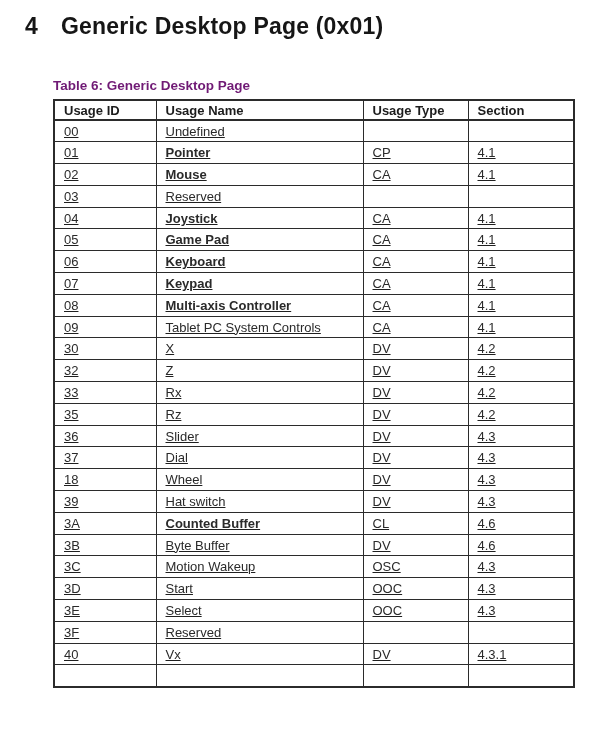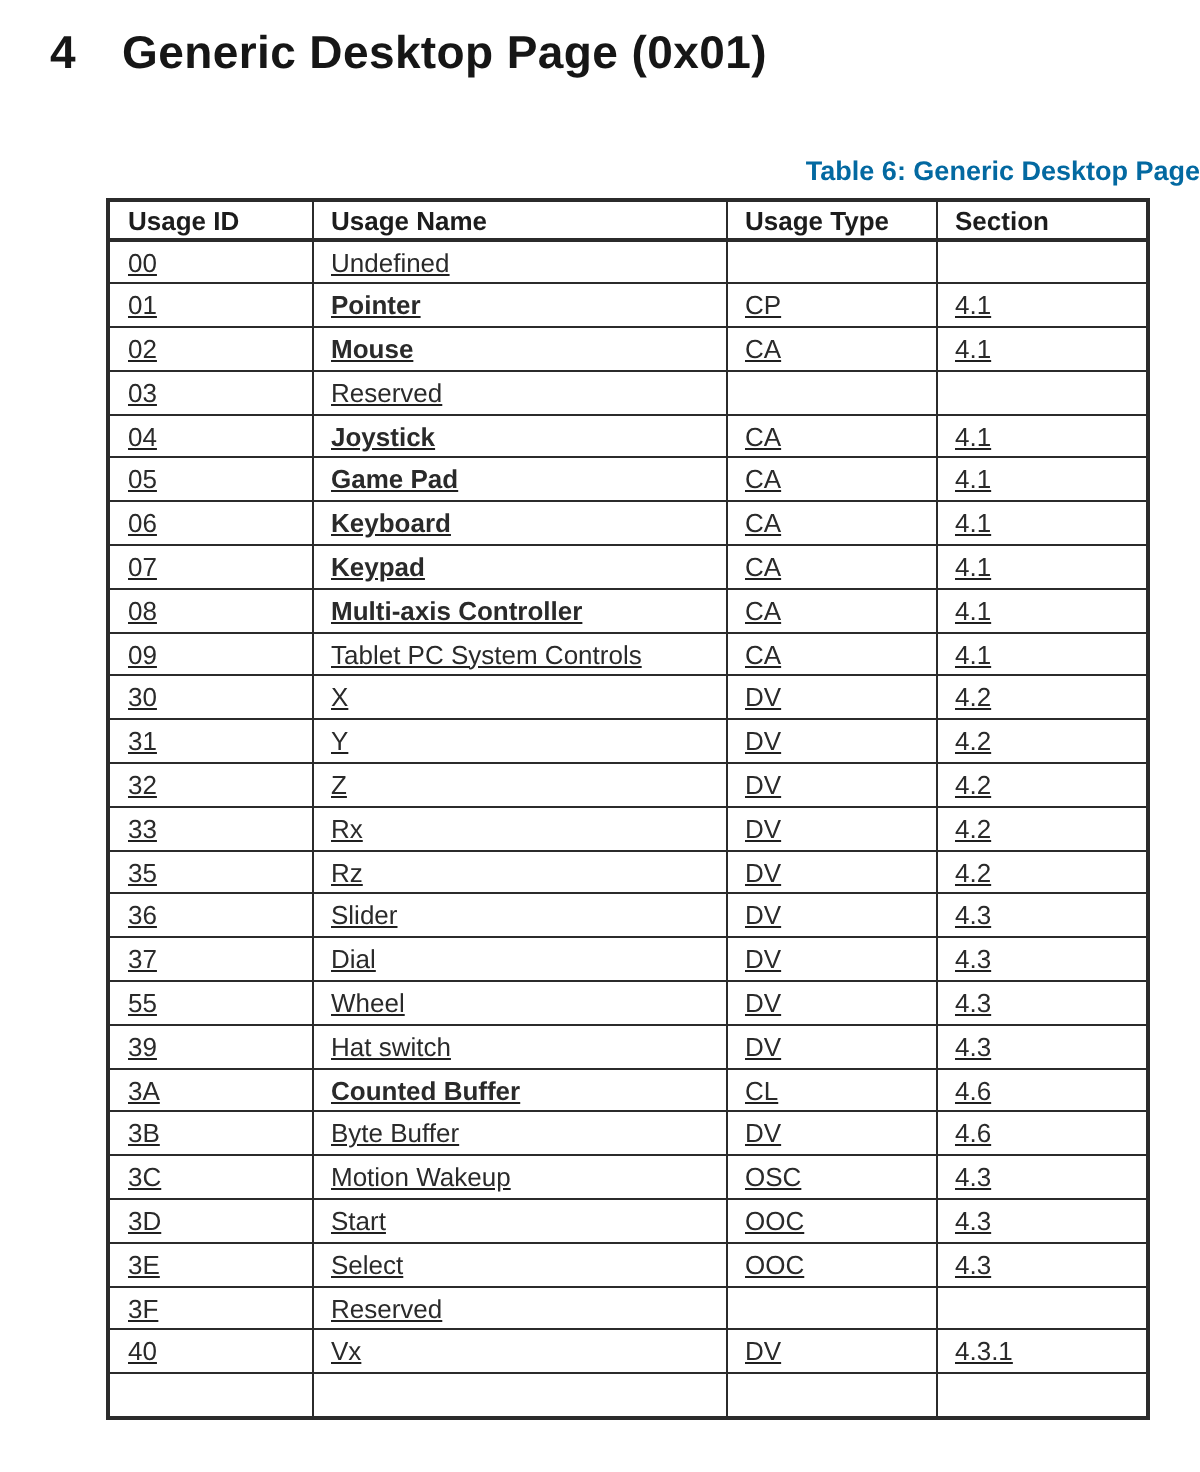--- a/index.html
+++ b/index.html
@@ -24,22 +24,21 @@
     color: #161616;
     letter-spacing: 0.2px;
   }
   .heading .num {
     margin-right: 23px;
   }
   .table-caption {
     margin: 38px 0 0 53px;
     font-size: 13.5px;
     font-weight: bold;
-    color: #0369a1;
-    text-align: right;
+    color: #701a75;
   }
   table.usage-table {
     margin: 6px 0 0 53px;
     width: 520px;
     border-collapse: collapse;
     table-layout: fixed;
     border: 2px solid #2b2b2b;
     font-size: 13px;
   }
   table.usage-table th,
@@ -161,26 +160,20 @@
           <td>CA</td>
           <td>4.1</td>
         </tr>
         <tr>
           <td>30</td>
           <td>X</td>
           <td>DV</td>
           <td>4.2</td>
         </tr>
         <tr>
-          <td>31</td>
-          <td>Y</td>
-          <td>DV</td>
-          <td>4.2</td>
-        </tr>
-        <tr>
           <td>32</td>
           <td>Z</td>
           <td>DV</td>
           <td>4.2</td>
         </tr>
         <tr>
           <td>33</td>
           <td>Rx</td>
           <td>DV</td>
           <td>4.2</td>
@@ -197,21 +190,21 @@
           <td>DV</td>
           <td>4.3</td>
         </tr>
         <tr>
           <td>37</td>
           <td>Dial</td>
           <td>DV</td>
           <td>4.3</td>
         </tr>
         <tr>
-          <td>55</td>
+          <td>18</td>
           <td>Wheel</td>
           <td>DV</td>
           <td>4.3</td>
         </tr>
         <tr>
           <td>39</td>
           <td>Hat switch</td>
           <td>DV</td>
           <td>4.3</td>
         </tr>

